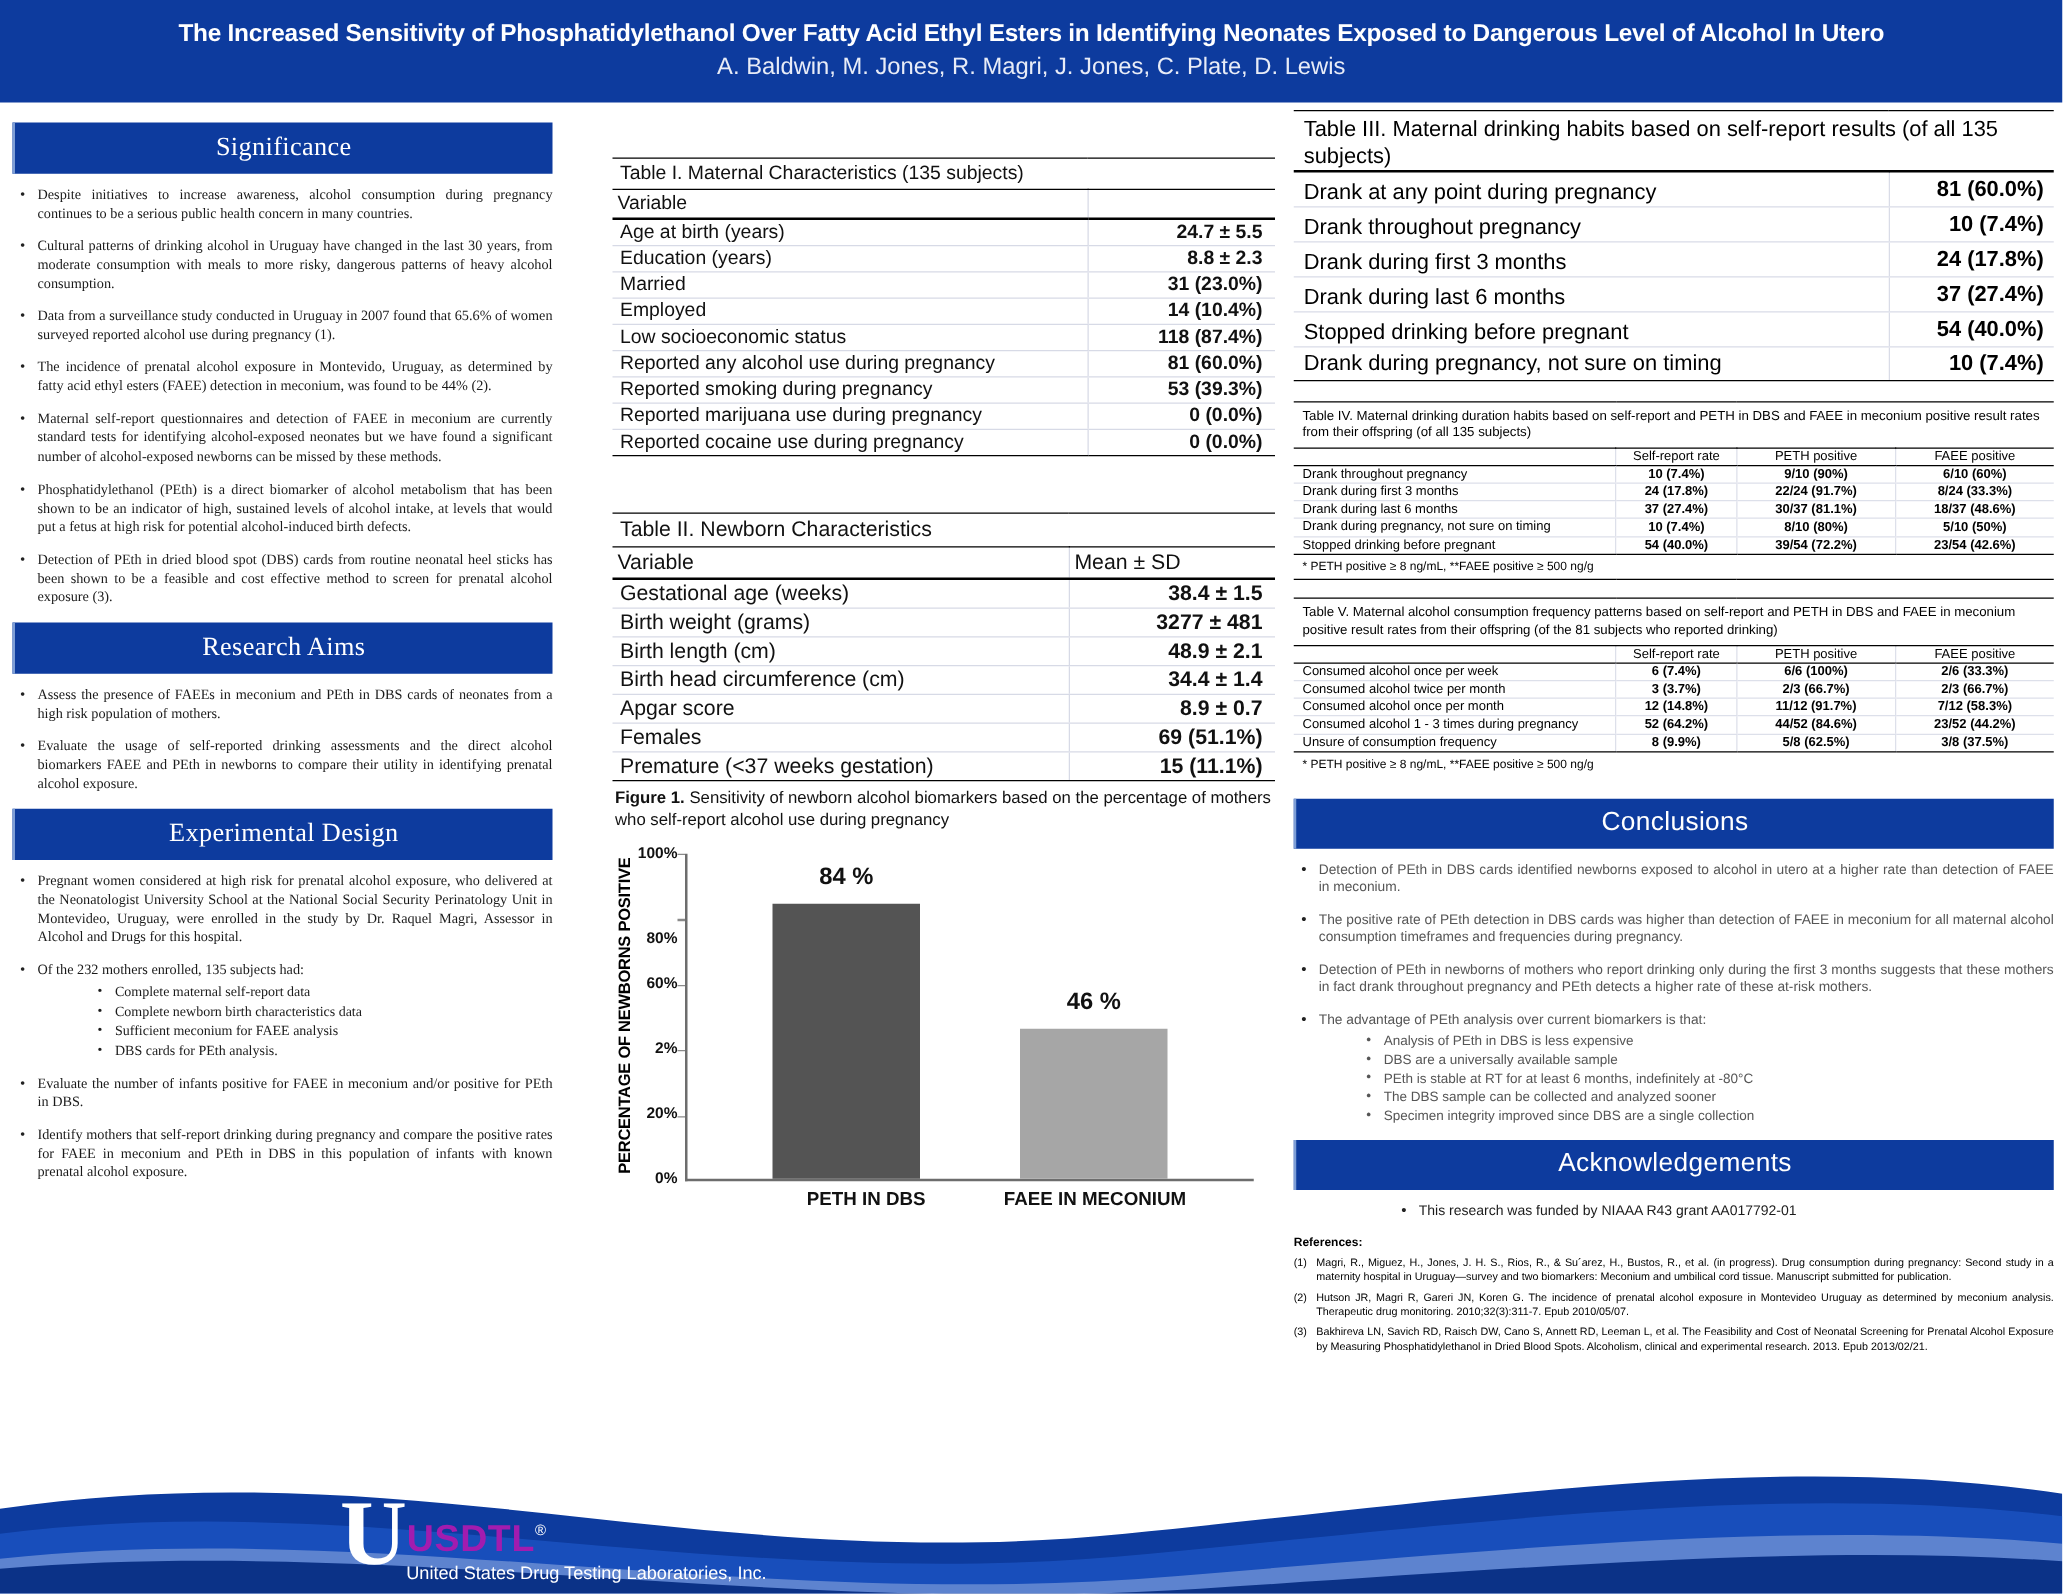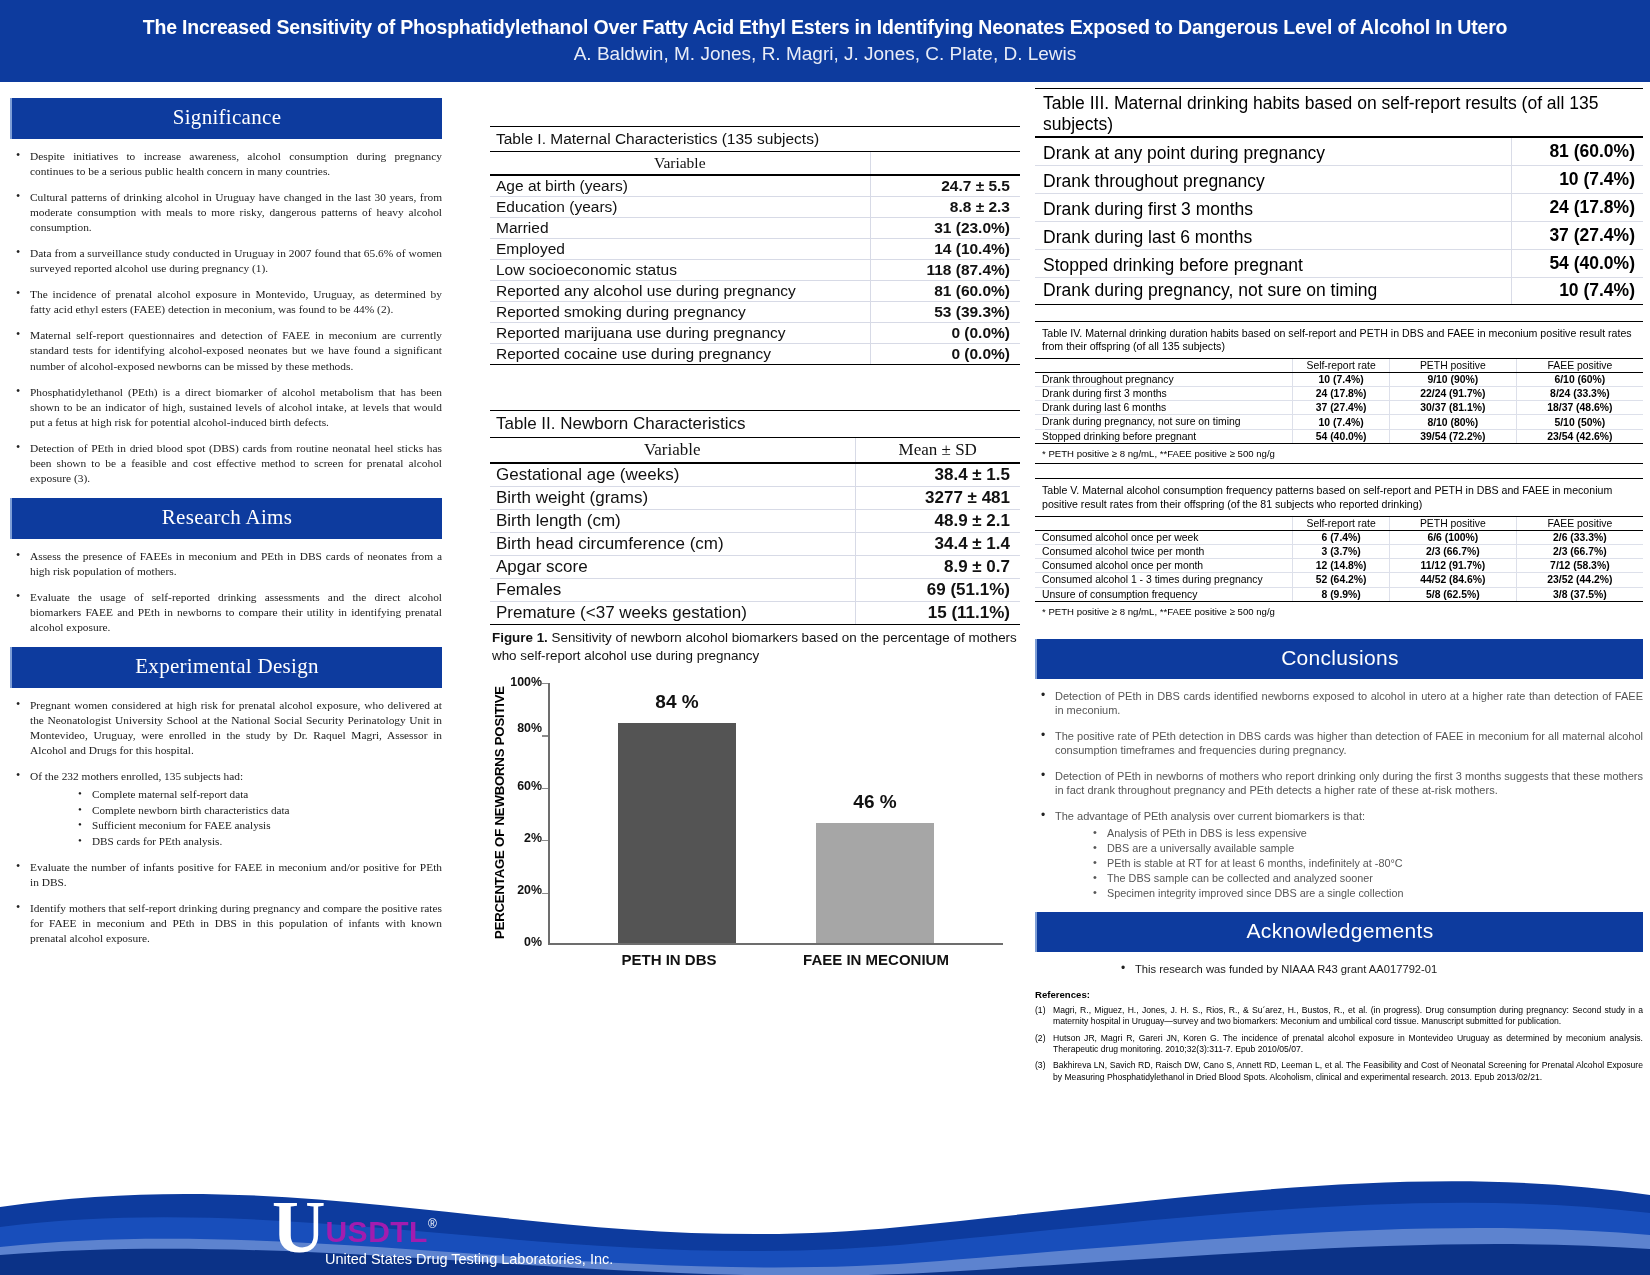--- a/index.html
+++ b/index.html
@@ -59,23 +59,22 @@
   
   table { border-collapse:collapse; width:100%; }
 
   
   .tbl-a { font-size:15.5px; color:#111; }
   .tbl-a .cap {
     text-align:left; font-size:15.5px; padding:3px 4px 3px 6px;
     border-top:1.6px solid #000; border-bottom:1.3px solid #000;
   }
   .tbl-a .hdr td {
-    text-align:center; font-size:15.5px; padding:2px 4px;
+    font-size:15.5px; padding:2px 4px;
     border-bottom:2.2px solid #000;
-    font-family:Liberation Serif, serif;
   }
   .tbl-a td.lbl { text-align:left;  padding:1px 4px 1px 6px; border-bottom:1px solid #d7dae6; }
   .tbl-a td.val { text-align:right; padding:1px 10px 1px 4px; font-weight:bold;
                   border-bottom:1px solid #d7dae6; white-space:nowrap; }
   .tbl-a tr:last-child td { border-bottom:1.6px solid #000; }
   .tbl-a .vsep { border-left:1px solid #d7dae6; }
 
   
   .tbl-b { font-size:17.5px; }
   .tbl-b .cap {
@@ -288,40 +287,40 @@
 
     <div class="chart-wrap">
       <div class="ylabel">
         <span>PERCENTAGE OF NEWBORNS POSITIVE</span>
       </div>
       <div class="plot">
         <div class="yaxis-line"></div>
         <div class="xaxis-line"></div>
 
         <div class="ytick" style="top:-8px;">100%</div>
-        <div class="ytick" style="top:38px;">80%</div>
+        <div class="ytick" style="top:60px;">80%</div>
         <div class="ytick" style="top:96px;">60%</div>
         <div class="ytick" style="top:148px;">2%</div>
         <div class="ytick" style="top:200px;">20%</div>
         <div class="ytick" style="top:252px;">0%</div>
 
         <div class="ytickmark" style="top:0px;"></div>
         <div class="ytickmark" style="top:52.4px;"></div>
         <div class="ytickmark" style="top:104.8px;"></div>
         <div class="ytickmark" style="top:157.2px;"></div>
         <div class="ytickmark" style="top:209.6px;"></div>
 
         <div class="bar" style="left:70px; width:118px; height:220px; background:#545454;">
           <div class="blabel">84 %</div>
         </div>
         <div class="bar" style="left:268px; width:118px; height:120px; background:#a6a6a6;">
           <div class="blabel">46 %</div>
         </div>
 
-        <div class="xtick" style="left:32px; width:178px;">PETH IN DBS</div>
+        <div class="xtick" style="left:56px; width:178px;">PETH IN DBS</div>
         <div class="xtick" style="left:228px; width:200px;">FAEE IN MECONIUM</div>
       </div>
     </div>
   </div>
 
   <div class="col-right">
 
     <table class="tbl-b">
       <tbody>
         <tr>

